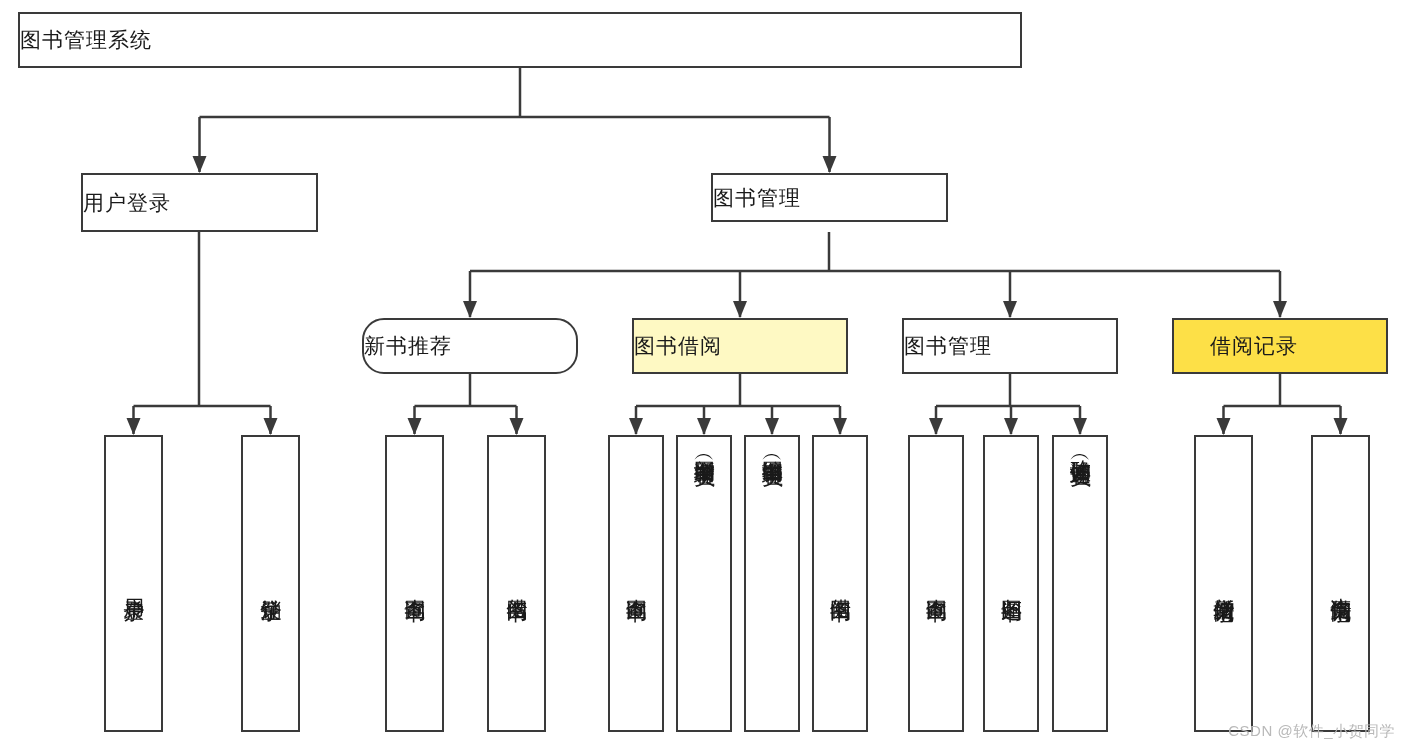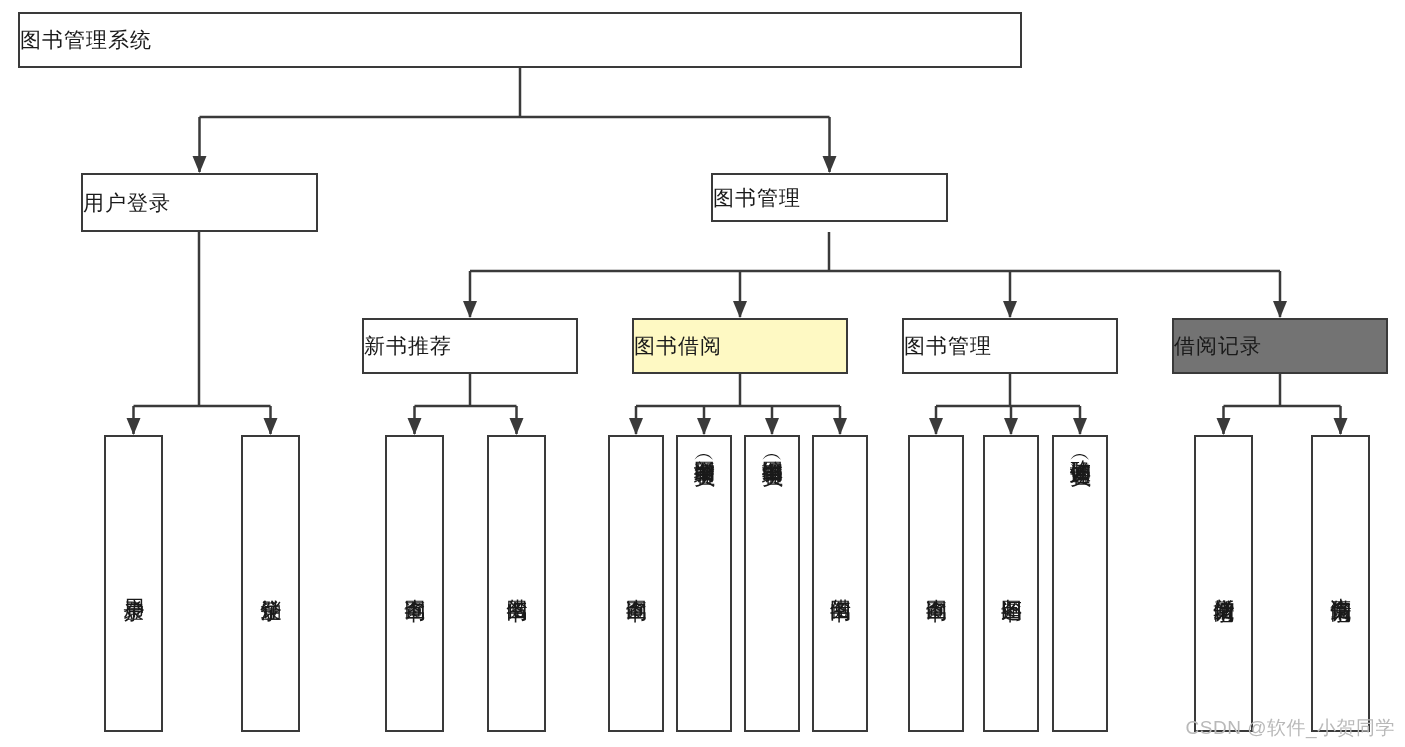--- a/index.html
+++ b/index.html
@@ -52,21 +52,21 @@
     writing-mode: vertical-rl;
     text-orientation: upright;
     white-space: nowrap;
   }
   .node-v.center-v {
     align-items: center;
     padding-top: 0;
   }
   .watermark {
     position: absolute;
-    font-size: 19px;
+    font-size: 15px;
     color: #b9b9b9;
     white-space: nowrap;
     letter-spacing: 0.5px;
     user-select: none;
   }
 </style>
 </head>
 <body>
 
 <div id="canvas">
@@ -127,30 +127,30 @@
   <div id="nodes">
       <div class="node node-h" style="left: 18px; top: 12px; width: 1004px; height: 56px; border-color: rgb(58, 58, 58); background: rgb(255, 255, 255);">
         <span class="label">图书管理系统</span>
       </div>
       <div class="node node-h" style="left: 81px; top: 173px; width: 237px; height: 59px; border-color: rgb(58, 58, 58); background: rgb(255, 255, 255);">
         <span class="label">用户登录</span>
       </div>
       <div class="node node-h" style="left: 711px; top: 173px; width: 237px; height: 49px; border-color: rgb(58, 58, 58); background: rgb(255, 255, 255);">
         <span class="label">图书管理</span>
       </div>
-      <div class="node node-h" style="left: 362px; top: 318px; width: 216px; height: 56px; border-color: rgb(58, 58, 58); background: rgb(255, 255, 255);">
+      <div class="node node-h" style="left: 362px; top: 318px; width: 216px; height: 56px; border-color: rgb(58, 58, 58); background: rgb(255, 255, 255); border-radius: 22px;">
         <span class="label">新书推荐</span>
       </div>
       <div class="node node-h" style="left: 632px; top: 318px; width: 216px; height: 56px; border-color: rgb(58, 58, 58); background: #fef9c3;">
         <span class="label">图书借阅</span>
       </div>
       <div class="node node-h" style="left: 902px; top: 318px; width: 216px; height: 56px; border-color: rgb(58, 58, 58); background: rgb(255, 255, 255);">
         <span class="label">图书管理</span>
       </div>
-      <div class="node node-h" style="left: 1172px; top: 318px; width: 216px; height: 56px; border-color: rgb(58, 58, 58); background: #737373;">
+      <div class="node node-h" style="left: 1172px; top: 318px; width: 216px; height: 56px; border-color: rgb(58, 58, 58); background: #fde047; padding-left: 36px;">
         <span class="label">借阅记录</span>
       </div>
       <div class="node node-v center-v" style="left: 104px; top: 435px; width: 59px; height: 297px; border-color: rgb(58, 58, 58); background: rgb(255, 255, 255);">
         <span class="label">用户登录</span>
       </div>
       <div class="node node-v center-v" style="left: 241px; top: 435px; width: 59px; height: 297px; border-color: rgb(58, 58, 58); background: rgb(255, 255, 255);">
         <span class="label">注销登录</span>
       </div>
       <div class="node node-v center-v" style="left: 385px; top: 435px; width: 59px; height: 297px; border-color: rgb(58, 58, 58); background: rgb(255, 255, 255);">
         <span class="label">查询图书</span>

